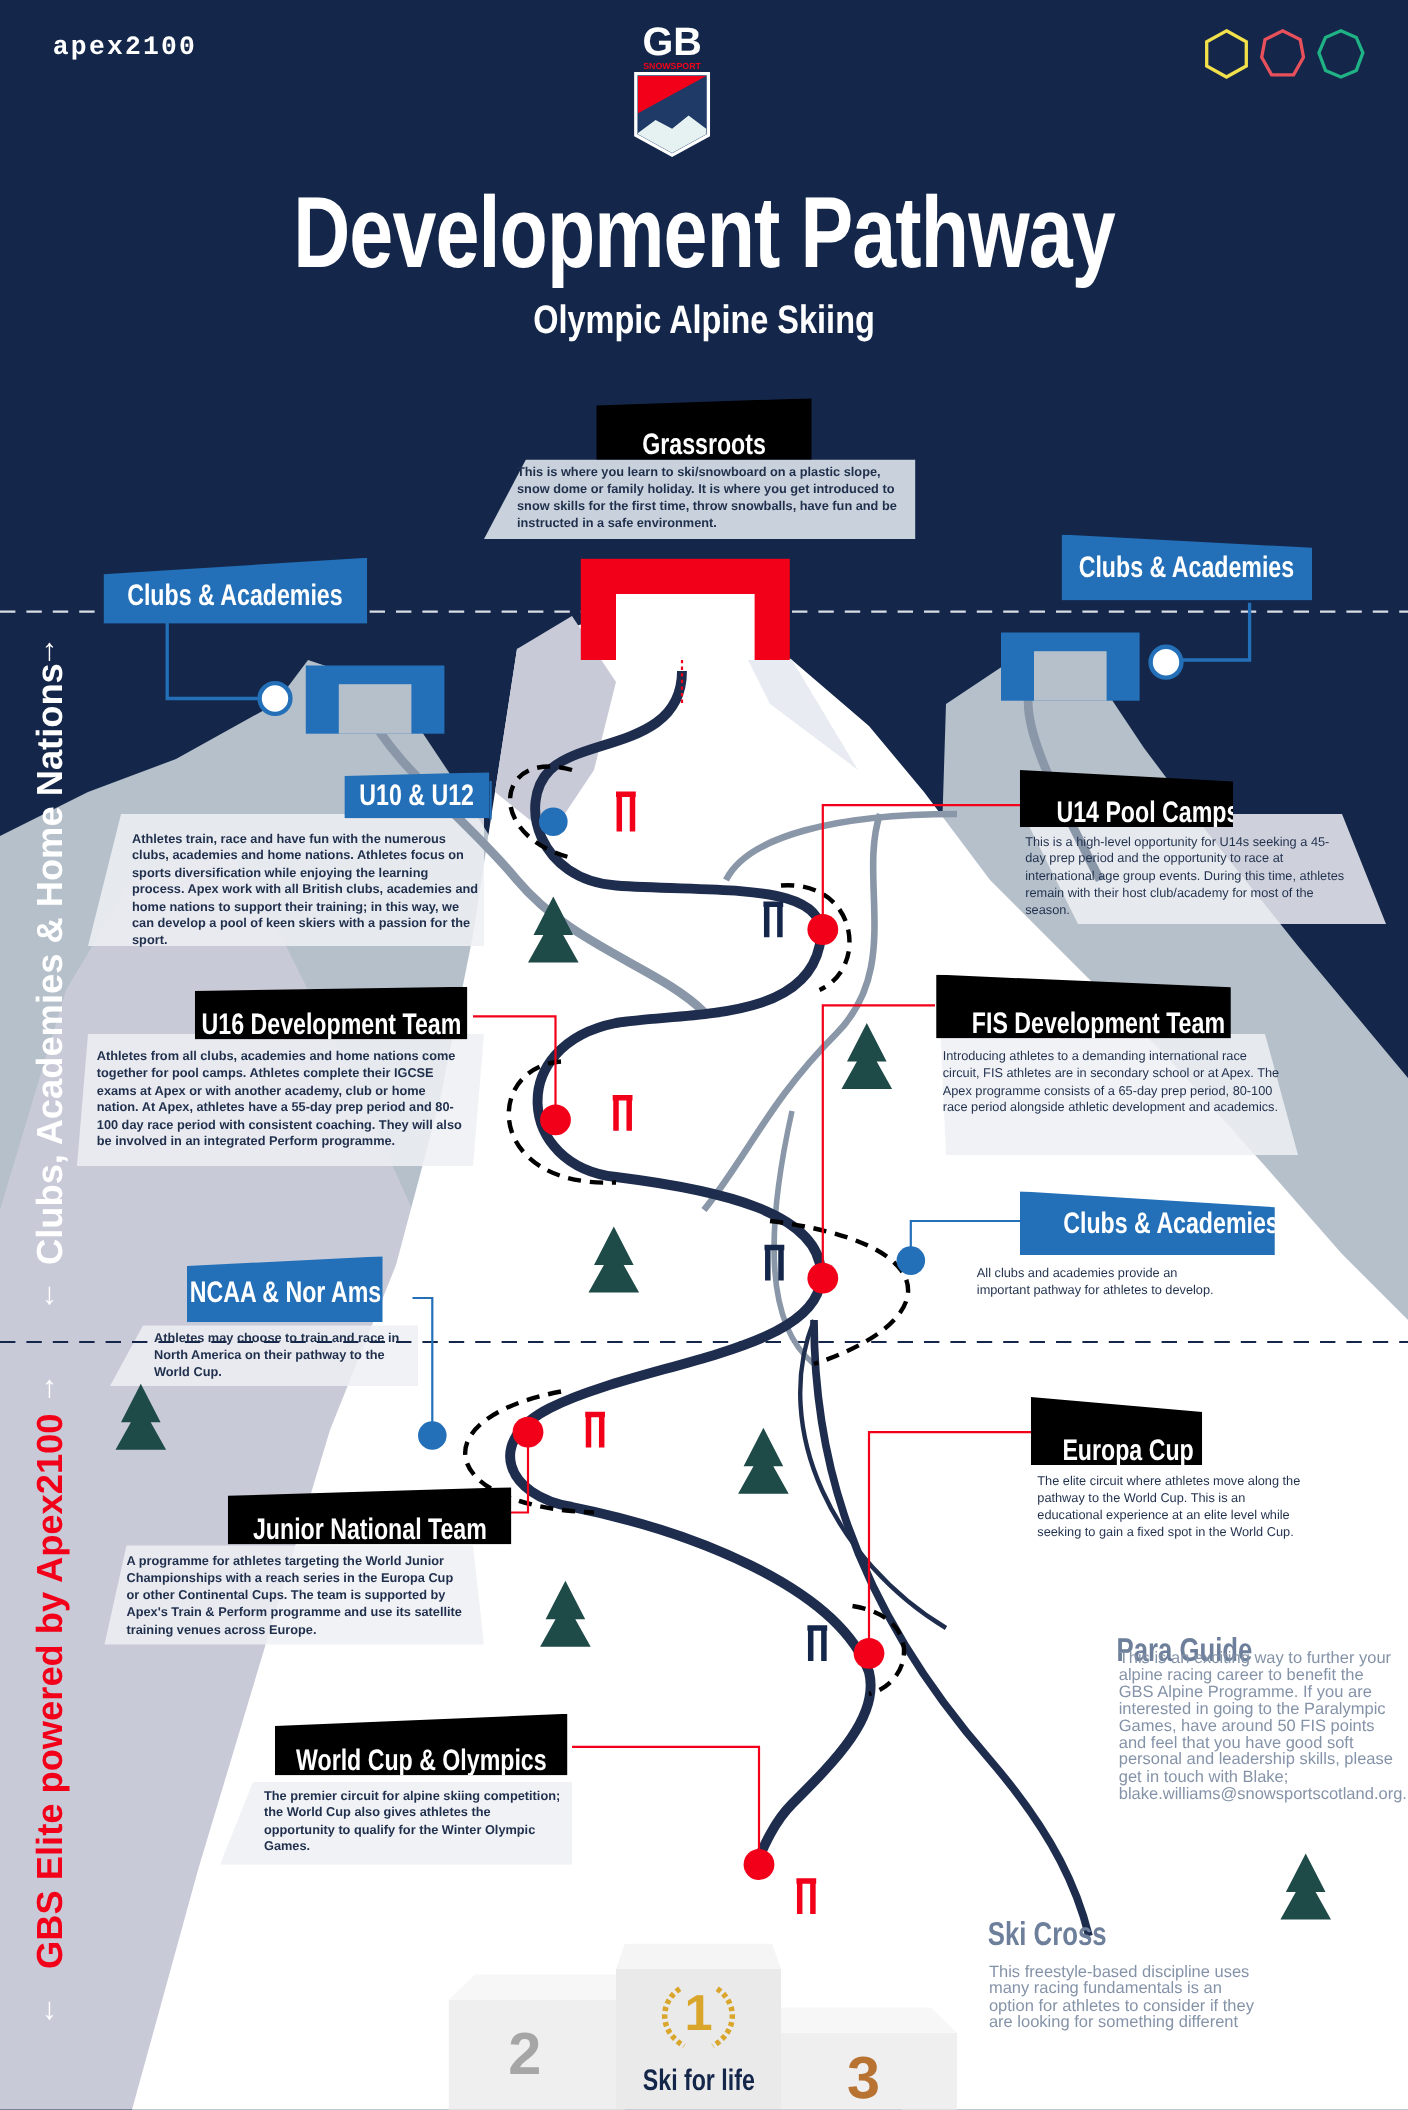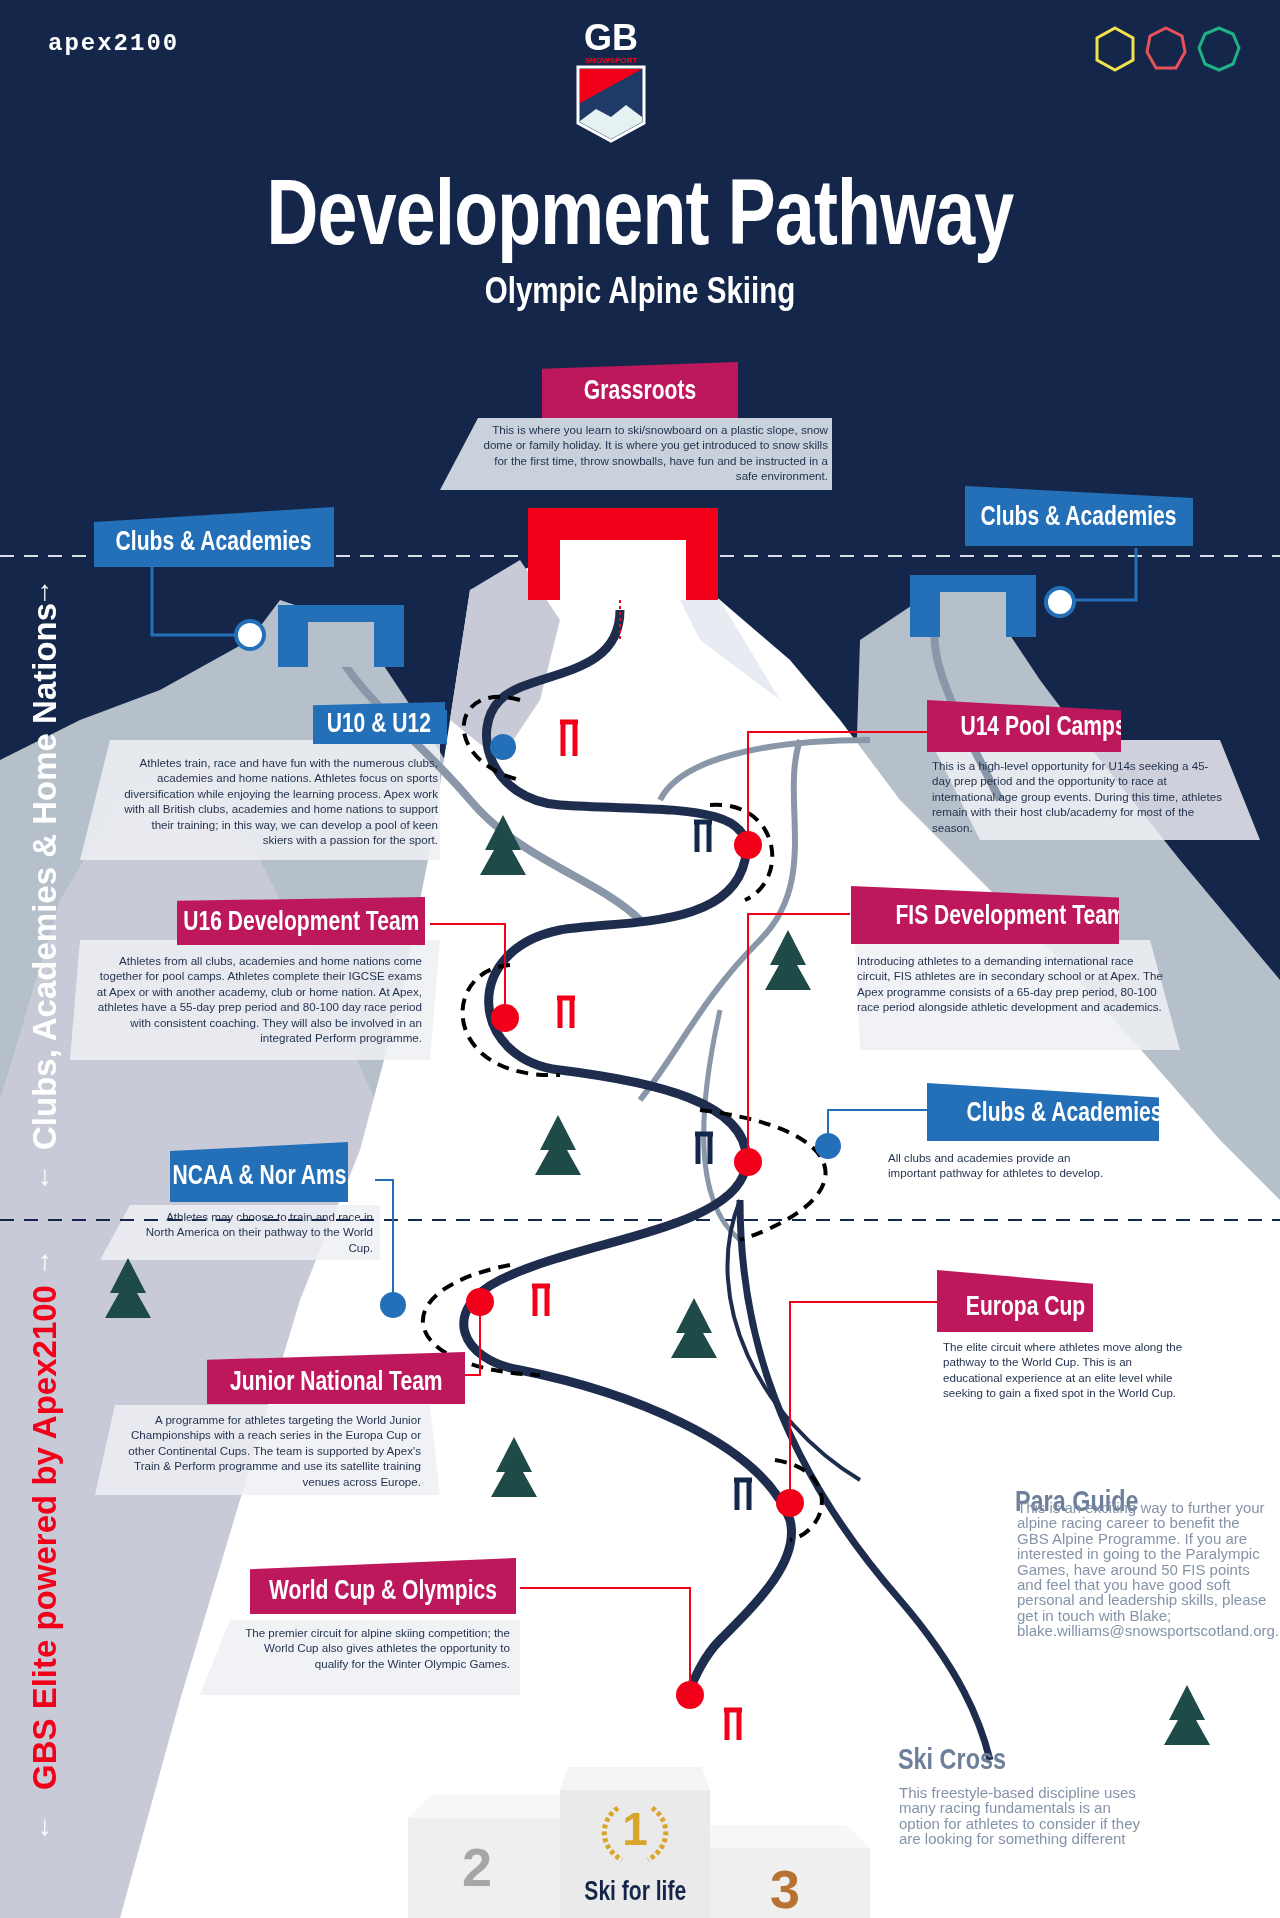--- a/index.html
+++ b/index.html
@@ -3,24 +3,24 @@
 <meta charset="utf-8">
 <style>
   html,body{margin:0;padding:0;}
   body{width:1280px;height:1918px;position:relative;overflow:hidden;background:#14274a;font-family:"Liberation Sans",sans-serif;}
   .abs{position:absolute;}
   svg.bg{position:absolute;left:0;top:0;}
   .title{left:0;width:1280px;top:160px;text-align:center;color:#fff;font-weight:700;font-size:92px;transform:scaleX(0.78);transform-origin:center;letter-spacing:-1px;}
   .subtitle{left:0;width:1280px;top:270px;text-align:center;color:#fff;font-weight:700;font-size:36px;transform:scaleX(0.82);transform-origin:center;}
   .tag{position:absolute;color:#fff;font-weight:700;font-size:27px;line-height:1;display:flex;align-items:center;white-space:nowrap;}
   .tag span{display:inline-block;transform:scaleX(0.78);}
-  .tag.red{background:#be185d;}
+  .tag.red{background:#000000;align-items:flex-end;}
   .tag.blue{background:#2370b9;}
   .desc{position:absolute;font-size:11.6px;line-height:15.4px;color:#1f2f4c;}
-  .desc.r{text-align:right;}
+  .desc.r{text-align:left;font-weight:bold;}
   .side{position:absolute;color:#fff;font-weight:700;font-size:33px;white-space:nowrap;transform:rotate(-90deg);transform-origin:left top;}
   .grey-h{position:absolute;color:#6d7f9a;font-weight:700;font-size:30px;}
   .grey-h span{display:inline-block;transform:scaleX(0.78);transform-origin:left center;}
   .grey-d{position:absolute;font-size:15px;line-height:15.4px;color:#8593a8;}
 </style>
 </head>
 <body>
 
 <svg class="bg" width="1280" height="1918" viewBox="0 0 1280 1918">
 
@@ -188,21 +188,21 @@
 <div class="tag red" style="left:927px;top:700px;width:194px;height:52px;padding-left:10px;box-sizing:border-box;clip-path:polygon(0 0,100% 20%,100% 100%,0 100%);">
     <span>U14 Pool Camps</span>
   </div>
 <div class="desc" style="left:932px;top:758px;width:290px;">This is a high-level opportunity for U14s seeking a 45-day prep period and the opportunity to race at international age group events. During this time, athletes remain with their host club/academy for most of the season.</div>
 
 <div class="tag red" style="left:177px;top:897px;width:248px;height:48px;justify-content:center;clip-path:polygon(0 8%,100% 0,100% 100%,0 100%);">
     <span>U16 Development Team</span>
   </div>
 <div class="desc r" style="left:88px;top:953px;width:334px;">Athletes from all clubs, academies and home nations come together for pool camps. Athletes complete their IGCSE exams at Apex or with another academy, club or home nation. At Apex, athletes have a 55-day prep period and 80-100 day race period with consistent coaching. They will also be involved in an integrated Perform programme.</div>
 
-<div class="tag red" style="left:851px;top:886px;width:268px;height:58px;padding-left:12px;box-sizing:border-box;clip-path:polygon(0 0,100% 20%,100% 100%,0 100%);">
+<div class="tag red" style="left:851px;top:886px;width:268px;height:58px;box-sizing:border-box;clip-path:polygon(0 0,100% 20%,100% 100%,0 100%);">
     <span>FIS Development Team</span>
   </div>
 <div class="desc" style="left:857px;top:953px;width:310px;">Introducing athletes to a demanding international race circuit, FIS athletes are in secondary school or at Apex. The Apex programme consists of a 65-day prep period, 80-100 race period alongside athletic development and academics.</div>
 
 <div class="tag blue" style="left:927px;top:1083px;width:232px;height:58px;padding-left:12px;box-sizing:border-box;clip-path:polygon(0 0,100% 25%,100% 100%,0 100%);">
     <span>Clubs &amp; Academies</span>
   </div>
 <div class="desc" style="left:888px;top:1150px;width:220px;">All clubs and academies provide an important pathway for athletes to develop.</div>
 
 <div class="tag blue" style="left:170px;top:1142px;width:178px;height:60px;justify-content:center;clip-path:polygon(0 15%,100% 0,100% 100%,0 100%);padding-top:6px;box-sizing:border-box;">

